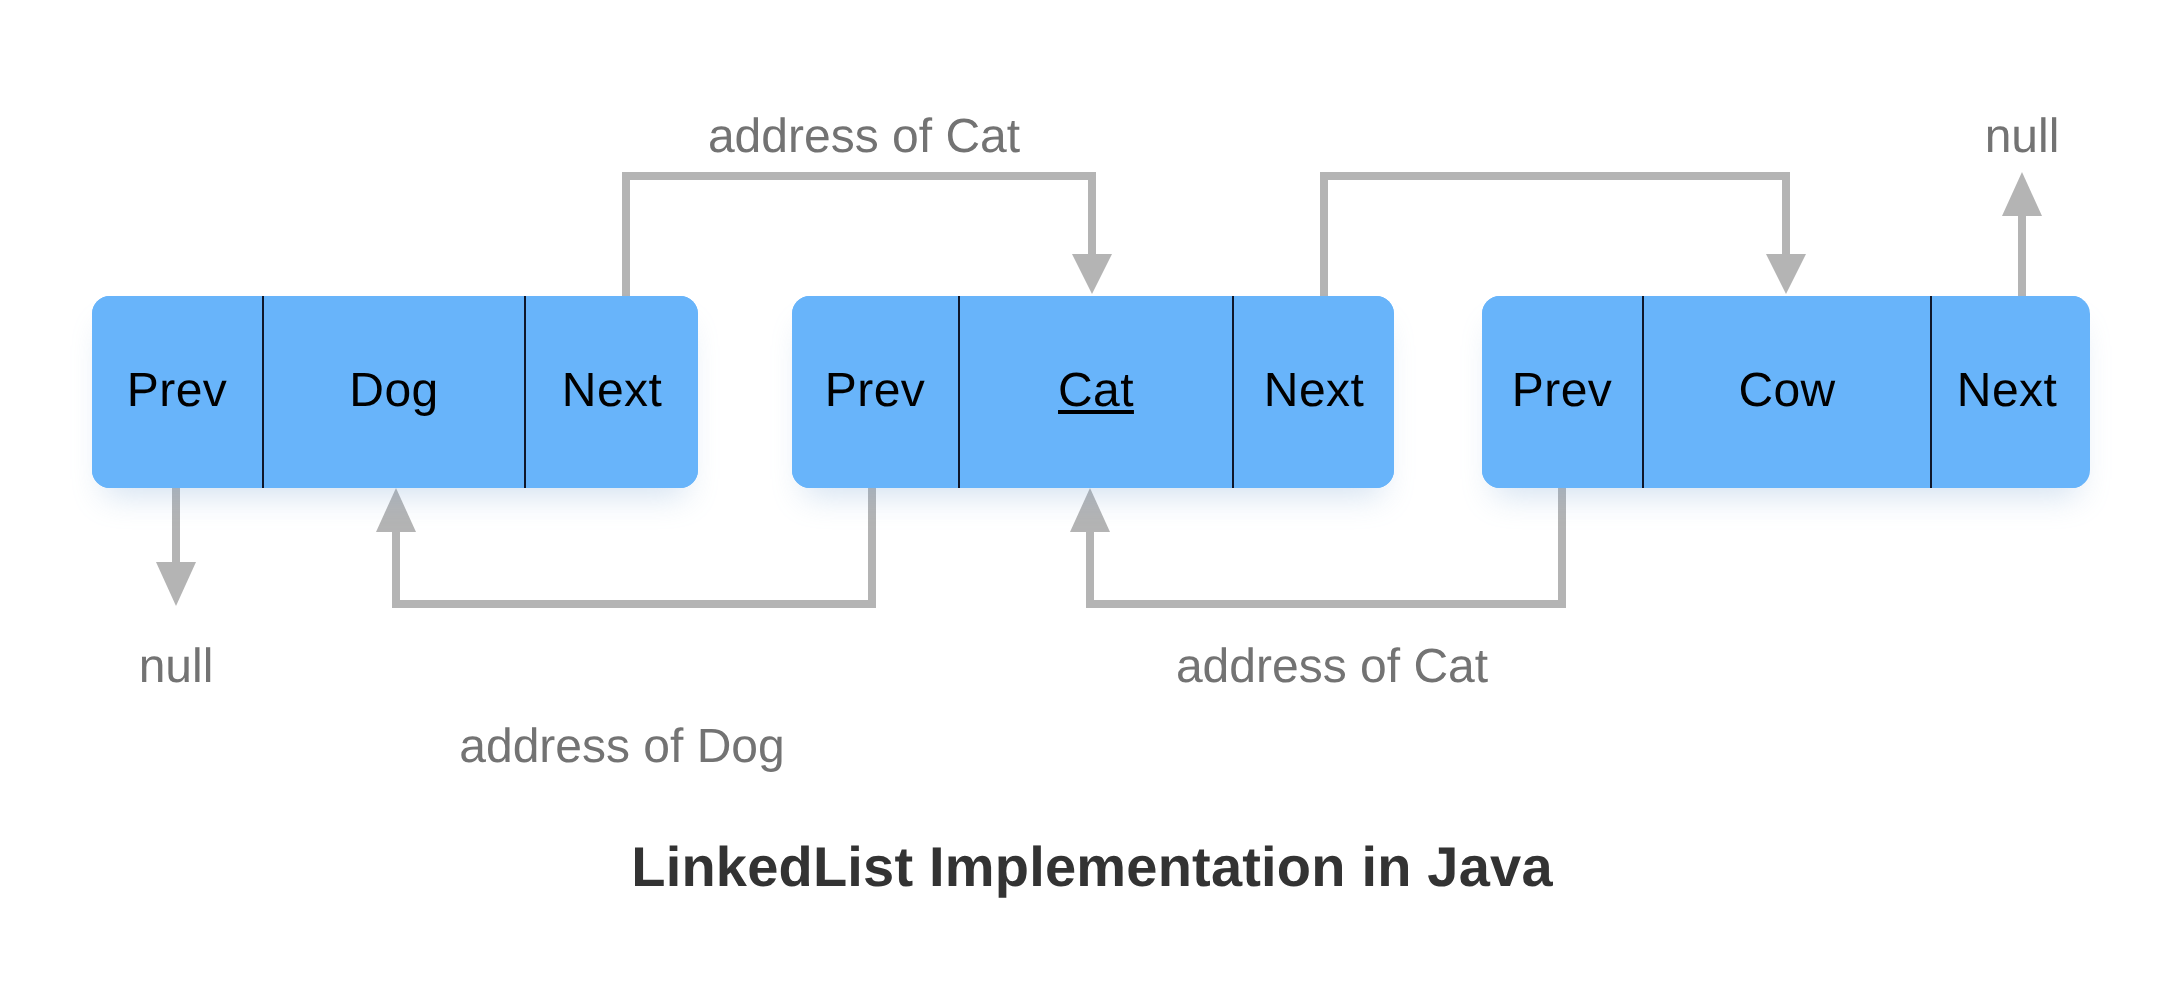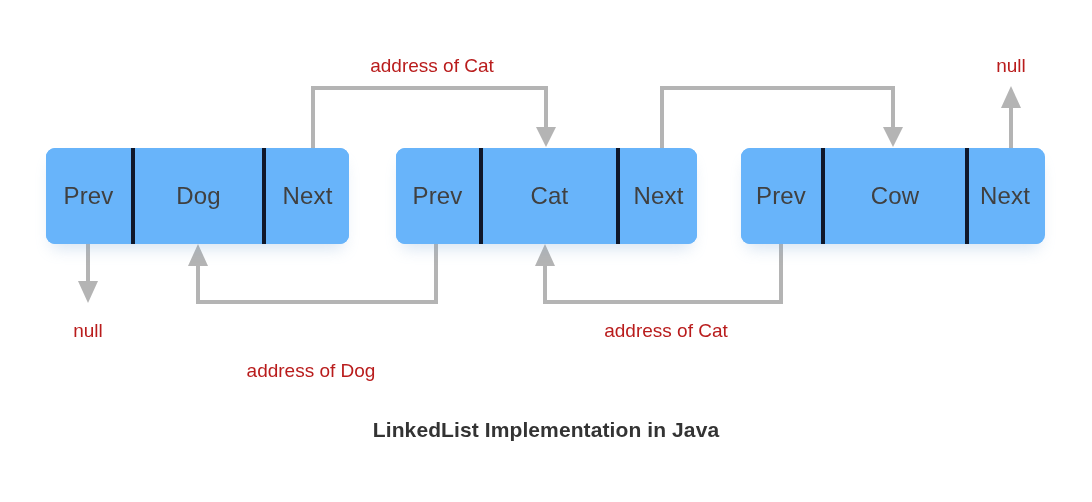--- a/index.html
+++ b/index.html
@@ -26,76 +26,76 @@
     border-radius: 9px;
     overflow: hidden;
     background: #68b4fa;
     box-shadow: 0 10px 16px -6px rgba(120, 165, 210, 0.32);
   }
   .cell {
     display: flex;
     align-items: center;
     justify-content: center;
     background: #68b4fa;
-    color: #404040;
+    color: #000000;
     font-size: 24px;
     font-weight: 400;
     letter-spacing: 0.2px;
     box-sizing: border-box;
   }
   .cell + .cell {
-    border-left: 4px solid #0f172a;
+    border-left: 1px solid #0f172a;
   }
   
   #node-dog   { left: 46px;  width: 303px; }
   #node-dog   .c-prev { width: 85px; }
   #node-dog   .c-val  { width: 131px; }
   #node-dog   .c-next { width: 87px; }
 
   #node-cat   { left: 396px; width: 301px; }
   #node-cat   .c-prev { width: 83px; }
-  #node-cat   .c-val  { width: 137px; }
+  #node-cat   .c-val  { width: 137px; text-decoration: underline; }
   #node-cat   .c-next { width: 81px; }
 
   #node-cow   { left: 741px; width: 304px; }
   #node-cow   .c-prev { width: 80px; }
   #node-cow   .c-val  { width: 144px; }
   #node-cow   .c-next { width: 76px; }
 
   
   #wires {
     position: absolute;
     left: 0;
     top: 0;
     width: 1092px;
     height: 502px;
     pointer-events: none;
   }
   
   .label {
     position: absolute;
-    font-size: 19px;
-    color: #b91c1c;
+    font-size: 24px;
+    color: #737373;
     white-space: nowrap;
   }
   .label.ctr { transform: translateX(-50%); }
 
   #lbl-addr-cat-top { left: 432px; top: 55px; }
   #lbl-addr-cow-top { left: 781px; top: 55px; }
   #lbl-null-top     { left: 1011px; top: 55px; }
   #lbl-null-bottom  { left: 88px;  top: 320px; }
   #lbl-addr-dog-bot { left: 311px; top: 320px; margin-top: 40px; }
   #lbl-addr-cat-bot { left: 666px; top: 320px; }
 
   #title {
     position: absolute;
     left: 546px;
     top: 418px;
     transform: translateX(-50%);
-    font-size: 21px;
+    font-size: 28px;
     font-weight: bold;
     color: #333333;
     white-space: nowrap;
     letter-spacing: 0.1px;
   }
 </style>
 </head>
 <body>
 
 <div id="canvas">

